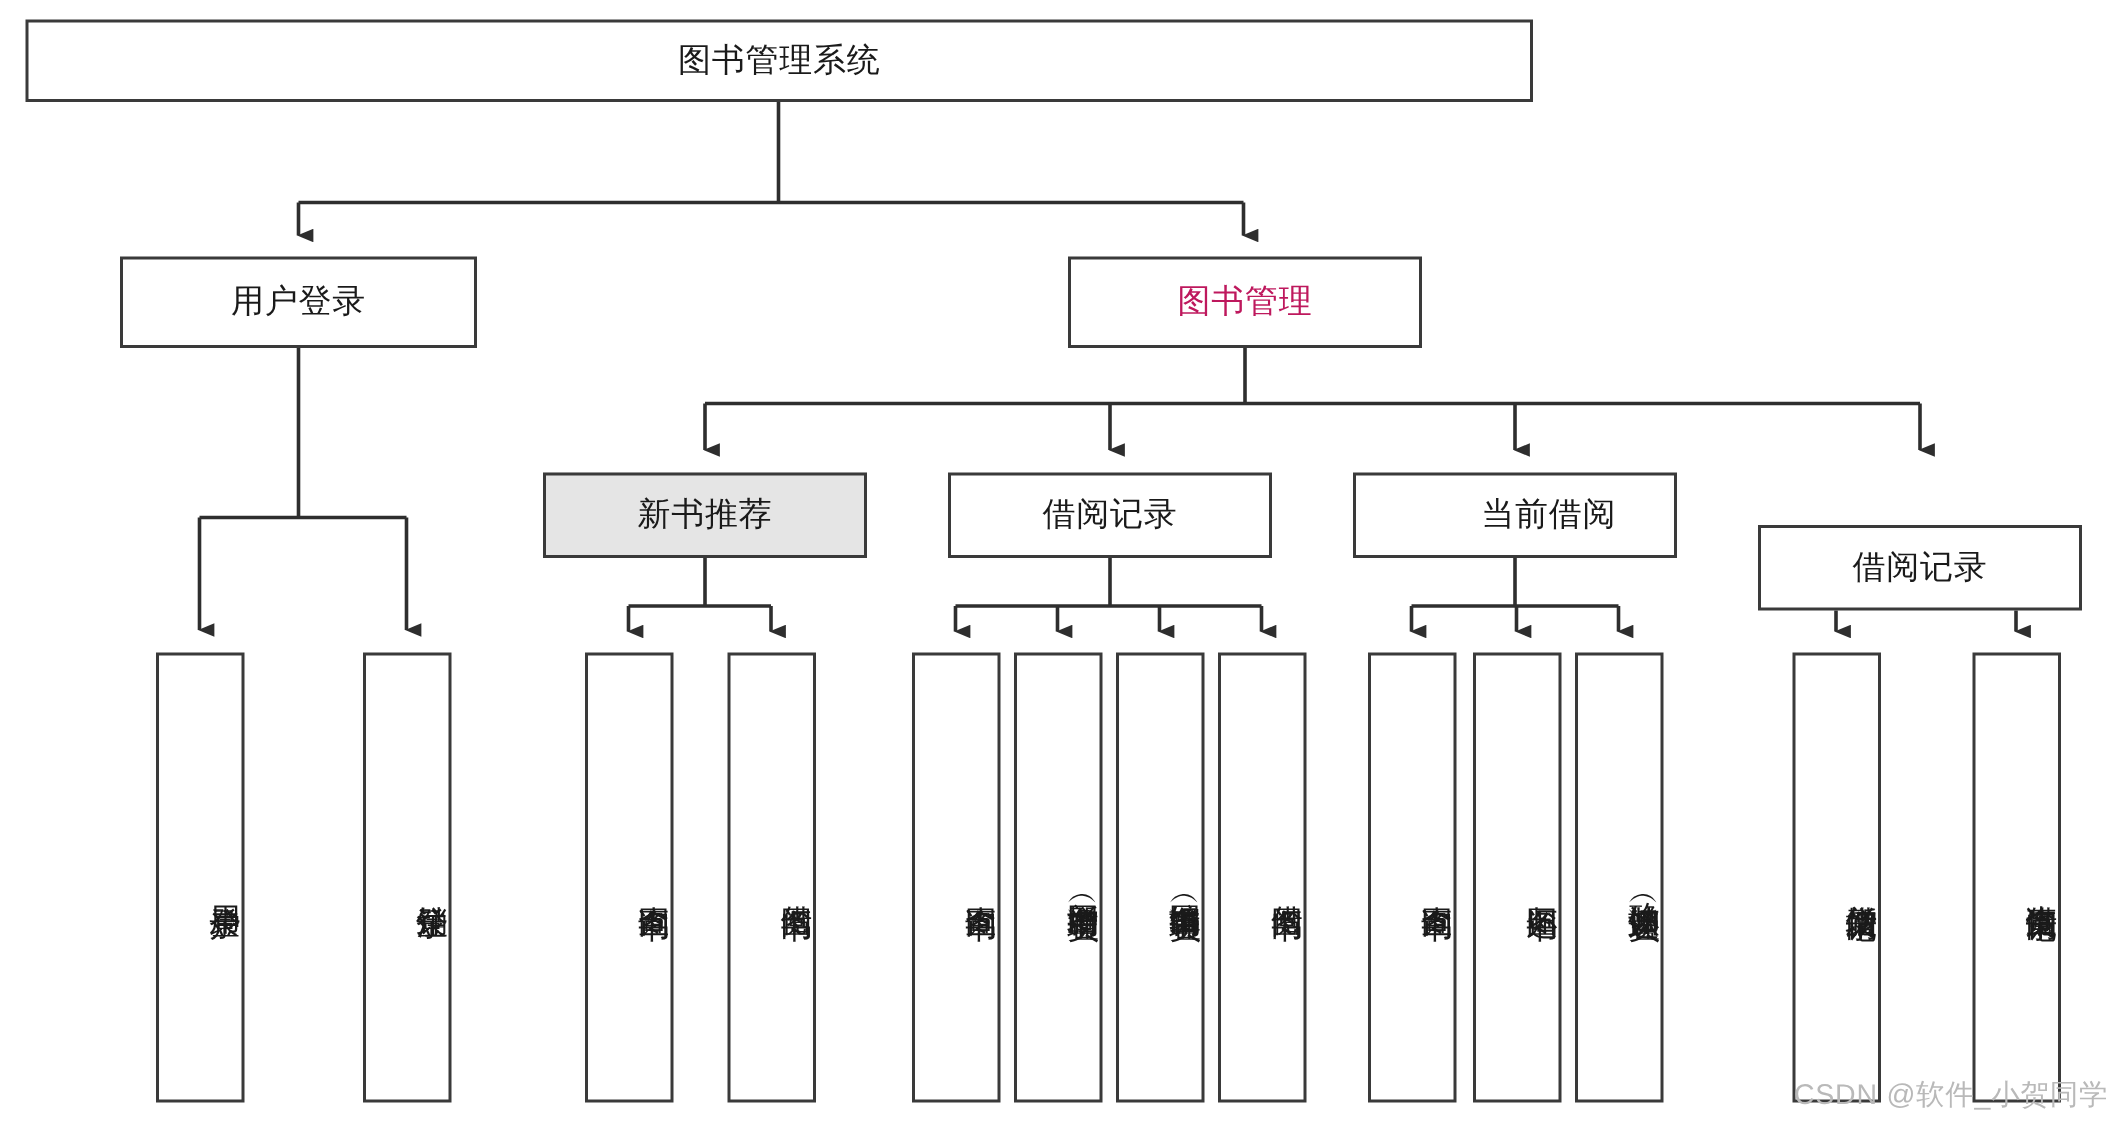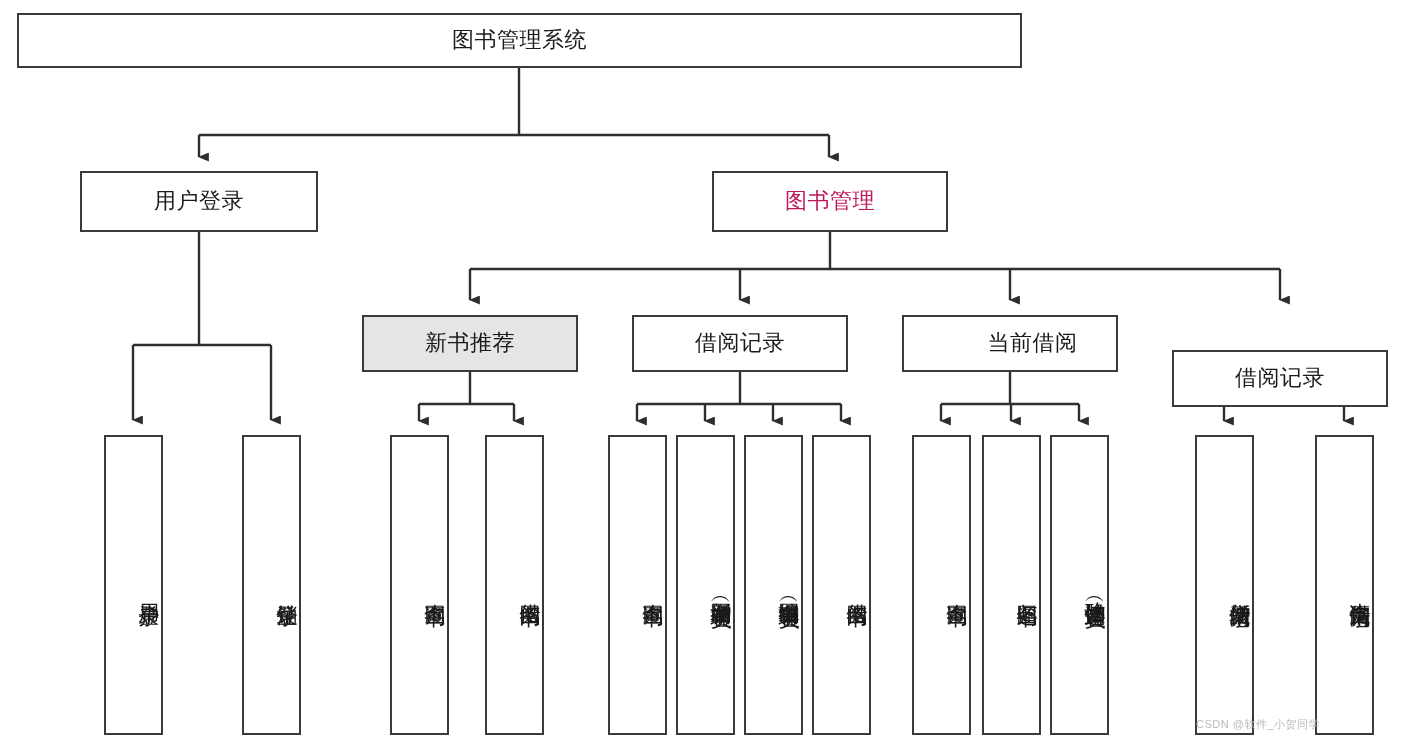--- a/index.html
+++ b/index.html
@@ -50,21 +50,21 @@
     padding-top: 8px;
     align-items: flex-start;
     justify-content: center;
   }
   .node.v .vtext {
     writing-mode: vertical-rl;
     text-orientation: upright;
   }
   .watermark {
     position: absolute;
-    font-size: 11px;
+    font-size: 19px;
     color: #b9b9b9;
     white-space: nowrap;
     letter-spacing: 0.5px;
   }
 </style>
 </head>
 <body>
 
 <div id="canvas">
 

